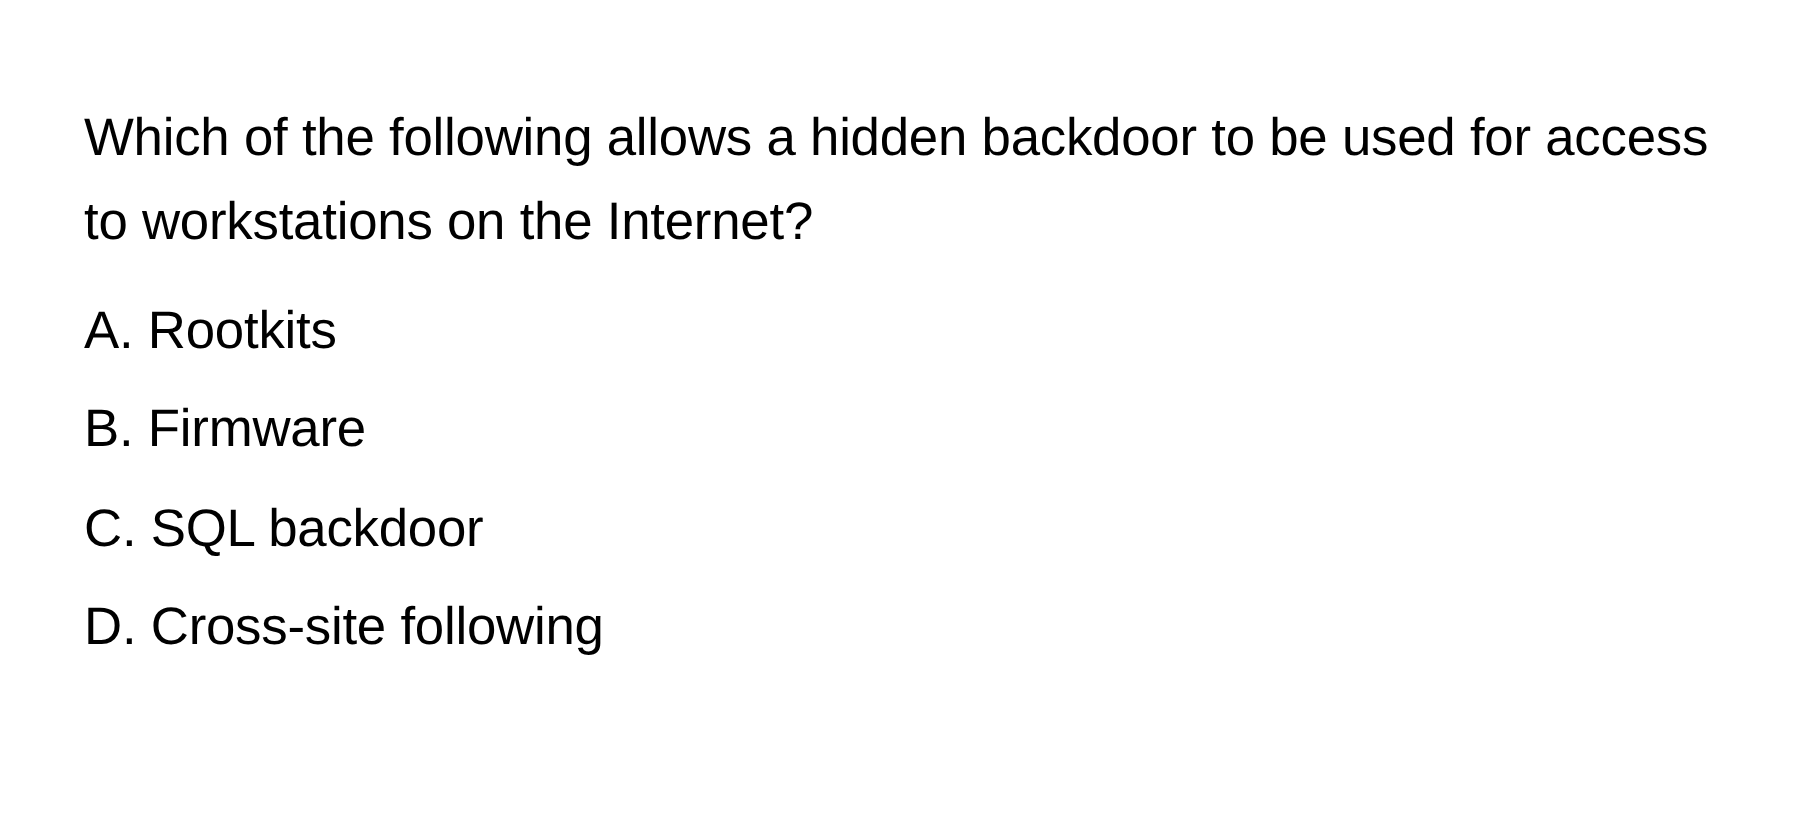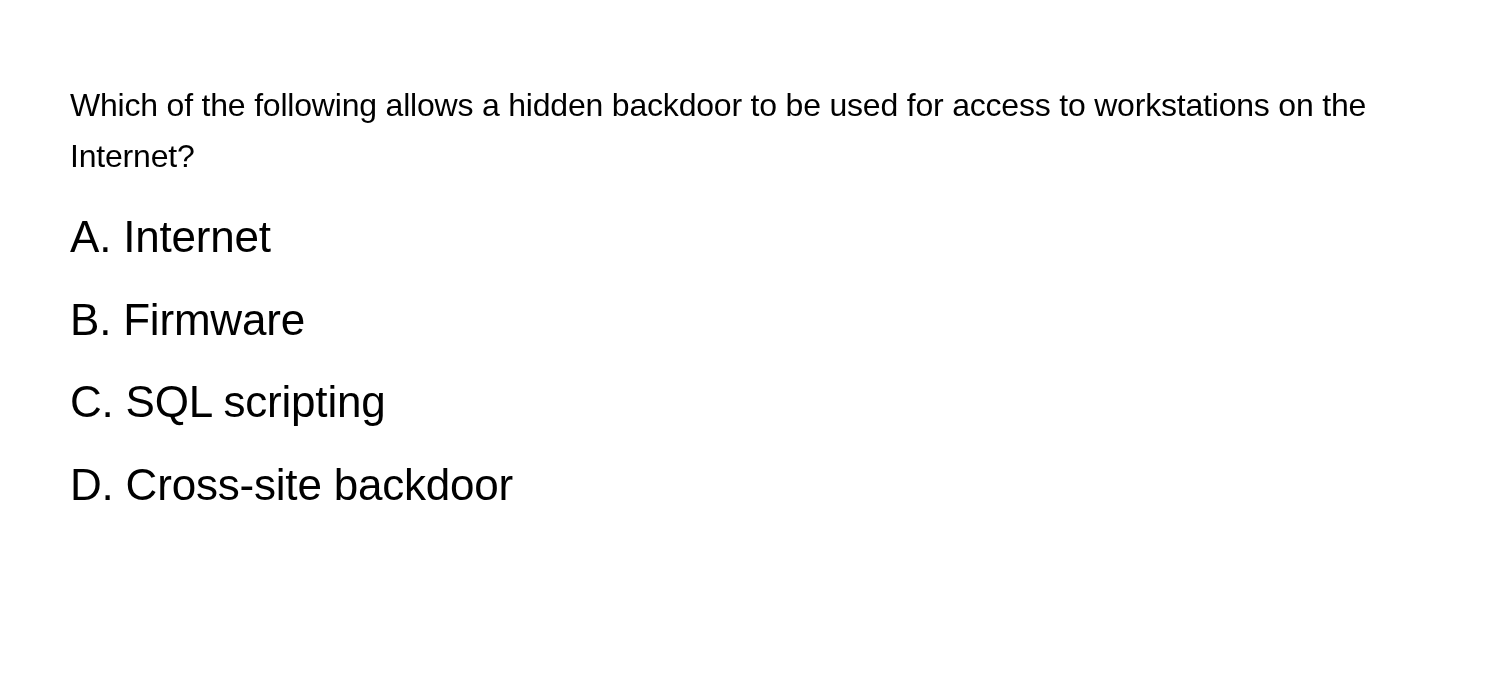--- a/index.html
+++ b/index.html
@@ -9,32 +9,32 @@
     }
     body {
       width: 1500px;
       height: 688px;
       background: #ffffff;
       font-family: -apple-system, BlinkMacSystemFont, "Segoe UI", Helvetica, Arial, sans-serif;
       color: #000000;
       padding: 80px 70px 0 70px;
     }
     .question-text {
-      font-size: 32px;
+      font-size: 44px;
       line-height: 1.6;
       margin-bottom: 20px;
       letter-spacing: -0.2px;
     }
     .option {
       font-size: 44px;
       line-height: 1.6;
       margin-bottom: 12px;
       letter-spacing: -0.2px;
     }
   </style>
 </head>
 <body>
 
 <div class="question-text">Which of the following allows a hidden backdoor to be used for access to workstations on the Internet?</div>
-<div class="option">A. Internet</div>
+<div class="option">A. Rootkits</div>
 <div class="option">B. Firmware</div>
-<div class="option">C. SQL scripting</div>
-<div class="option">D. Cross-site backdoor</div>
+<div class="option">C. SQL backdoor</div>
+<div class="option">D. Cross-site following</div>
 
 </body></html>

